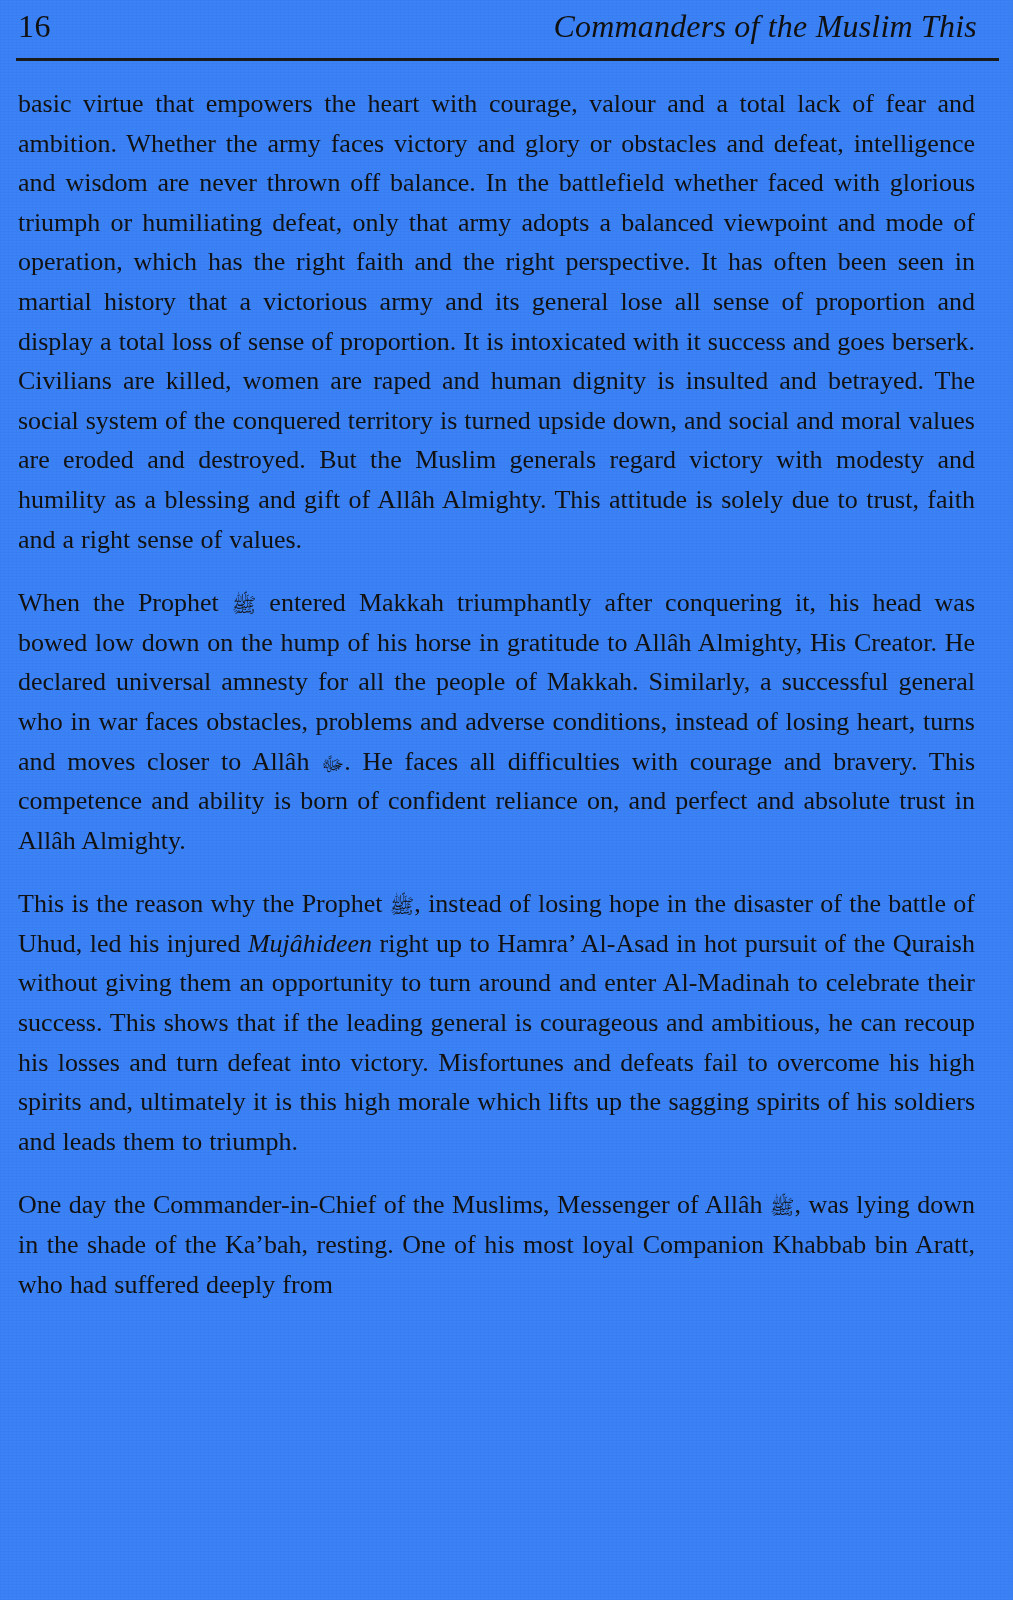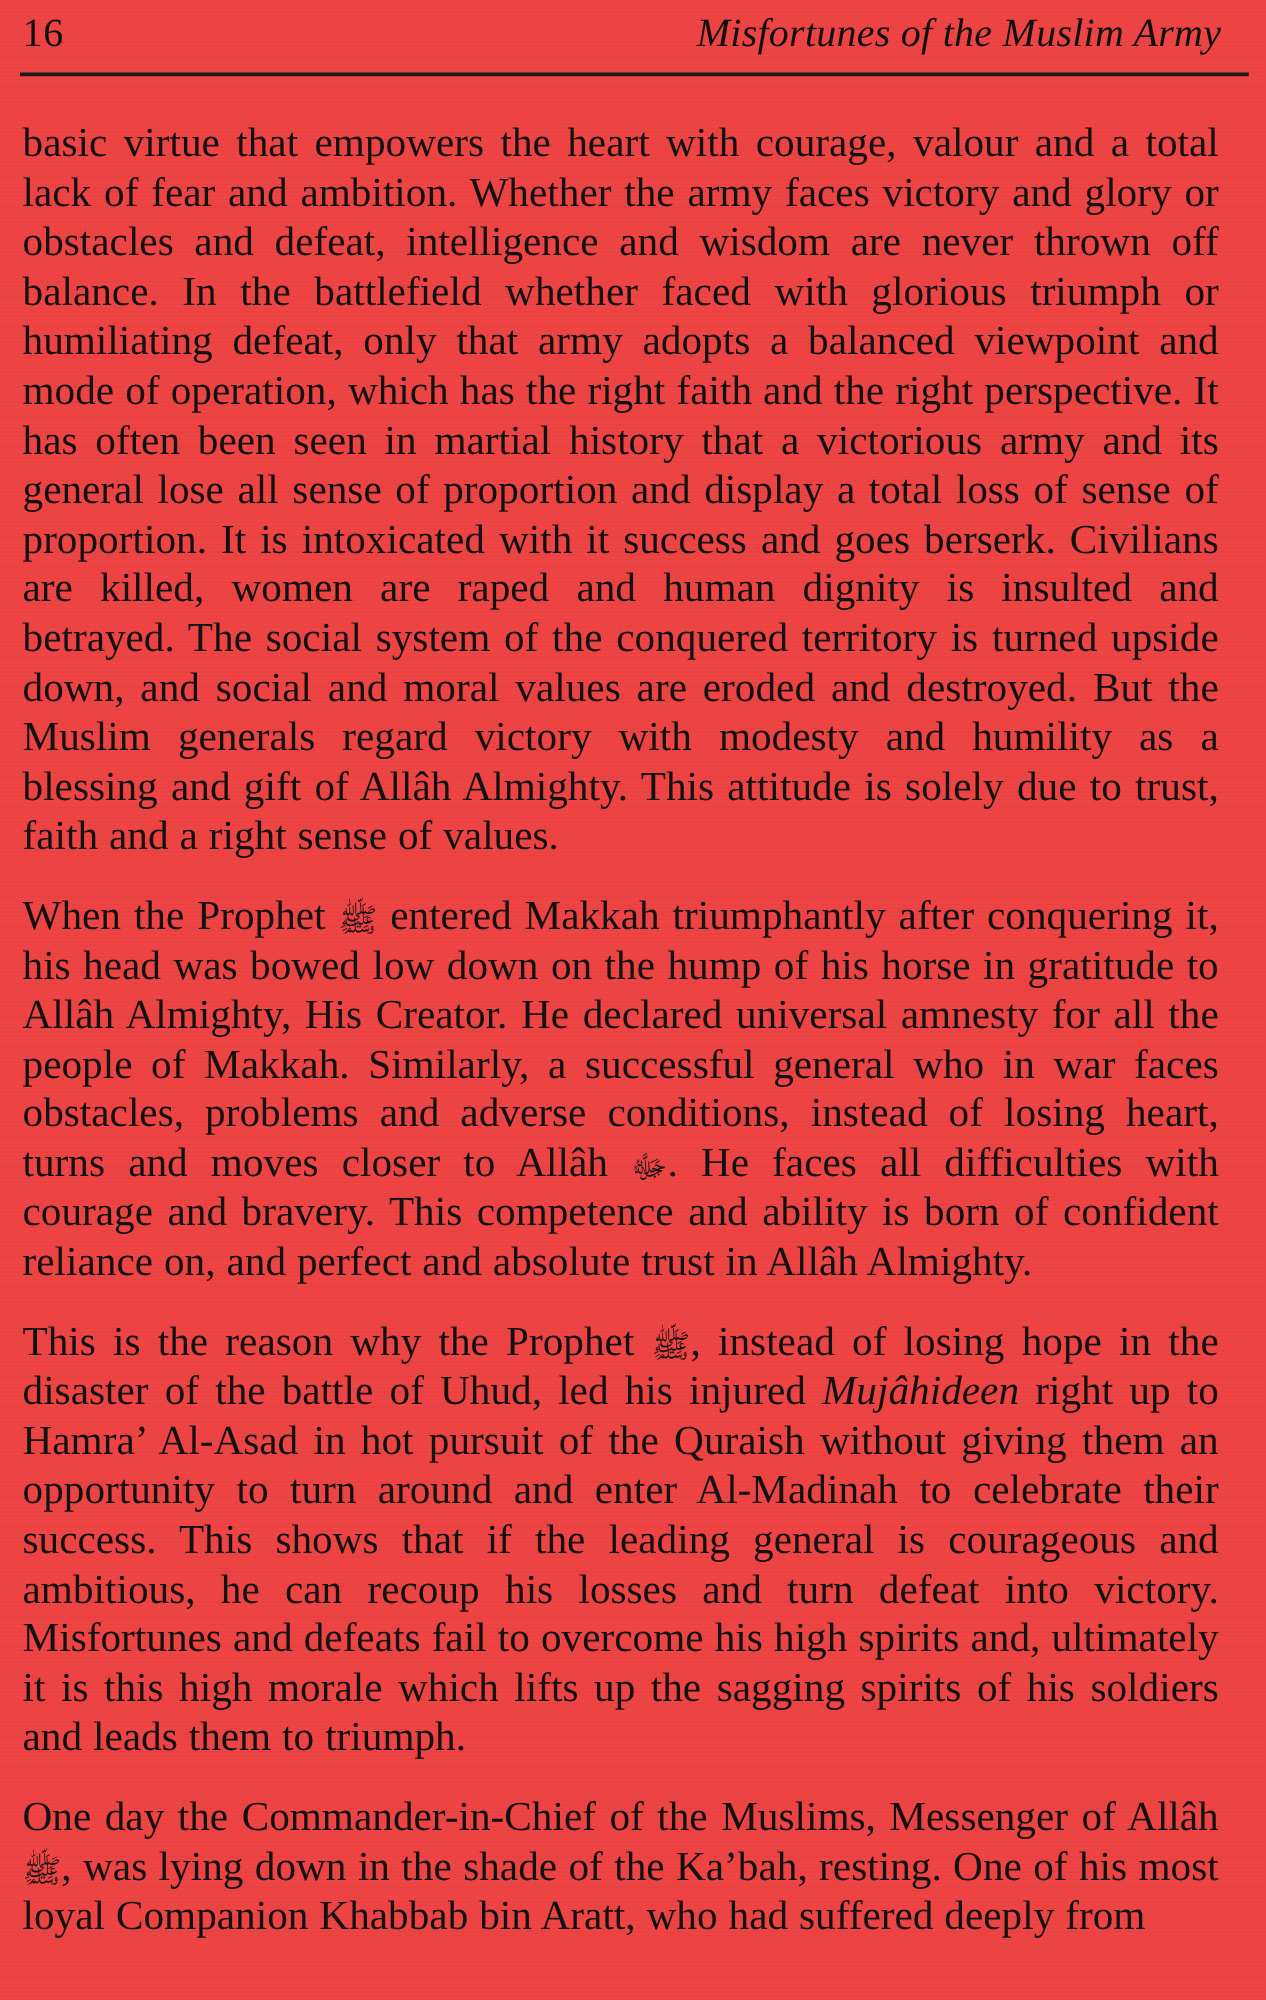--- a/index.html
+++ b/index.html
@@ -63,22 +63,22 @@
 
   
   .body-col {
     position: absolute;
     left: 18px;
     top: 84px;
     width: 957px;
   }
 
   p.para {
-    margin: 12px 0 24px 0;
-    font-size: 33px;
+    margin: 0 0 24px 0;
+    font-size: 26px;
     line-height: 39.6px;
     text-align: justify;
     text-justify: inter-word;
     word-spacing: 0.5px;
     color: #121212;
     text-indent: 0;
   }
 
   p.para:last-child {
     margin-bottom: 0;
@@ -104,25 +104,25 @@
     pointer-events: none;
     opacity: 0.035;
     background-image:
       repeating-linear-gradient(0deg, rgba(0,0,0,.5) 0 1px, rgba(0,0,0,0) 1px 3px),
       repeating-linear-gradient(90deg, rgba(0,0,0,.35) 0 1px, rgba(0,0,0,0) 1px 4px);
   }
 </style>
 </head>
 <body>
 
-<div class="page" style="background: #ef4444; color: rgb(18, 18, 18);">
+<div class="page" style="background: #3b82f6; color: rgb(18, 18, 18);">
 
   <div class="running-head">
     <span class="folio">16</span>
-    <span class="head-title">Misfortunes of the Muslim Army</span>
+    <span class="head-title">Commanders of the Muslim This</span>
   </div>
 
   <div class="head-rule" style="background: rgb(27, 27, 27);"></div>
 
   <div class="body-col">
     <p class="para">basic virtue  that empowers the heart with courage, valour and a total lack of fear and ambition. Whether the army faces victory and glory or obstacles and defeat, intelligence and wisdom  are never thrown off balance. In the battlefield whether faced with glorious  triumph or humiliating defeat, only that  army adopts a balanced viewpoint and mode  of operation, which has the right faith and the right perspective. It has  often been seen in martial history that a victorious army and its general  lose  all sense of proportion and display a total loss of sense of proportion.  It is intoxicated with it success and goes berserk. Civilians are  killed,  women are raped and human dignity is insulted and betrayed. The  social  system of the conquered territory is turned upside  down,  and social and moral values are eroded and destroyed. But  the Muslim generals regard victory with modesty and humility as a  blessing  and  gift  of  Allâh  Almighty.  This attitude is solely due to trust, faith and a right sense of values.</p>
     <p class="para">When  the  Prophet  <span class="honorific">ﷺ</span> entered Makkah triumphantly after conquering it,  his   head  was  bowed  low  down  on  the  hump  of  his  horse  in gratitude  to  Allâh  Almighty,  His  Creator.  He declared universal amnesty  for  all  the people of Makkah. Similarly, a successful general who  in  war faces obstacles, problems and adverse conditions, instead of  losing  heart,  turns  and  moves  closer  to  Allâh <span class="honorific">ﷻ</span>. He faces all difficulties  with  courage  and bravery. This competence and ability is born  of  confident  reliance on, and perfect and absolute trust in Allâh Almighty.</p>
     <p class="para">This  is  the  reason  why  the  Prophet  <span class="honorific">ﷺ</span>, instead of losing hope in the disaster  of  the  battle  of  Uhud, led his injured <em class="translit">Mujâhideen</em> right up to Hamra’  Al-Asad in hot pursuit of the Quraish without giving them an opportunity  to  turn  around  and  enter Al-Madinah to celebrate their success.  This  shows  that  if  the  leading  general  is  courageous  and ambitious,  he  can  recoup  his  losses  and  turn  defeat  into  victory. Misfortunes  and  defeats  fail  to  overcome  his  high spirits and, ultimately it is this high morale which lifts up the sagging spirits of his soldiers and leads them to triumph.</p>
     <p class="para">One day the Commander-in-Chief of the Muslims, Messenger of Allâh <span class="honorific">ﷺ</span>, was lying down in the shade of the Ka’bah, resting. One of his most loyal  Companion  Khabbab  bin  Aratt, who had suffered deeply from</p>
   </div>

